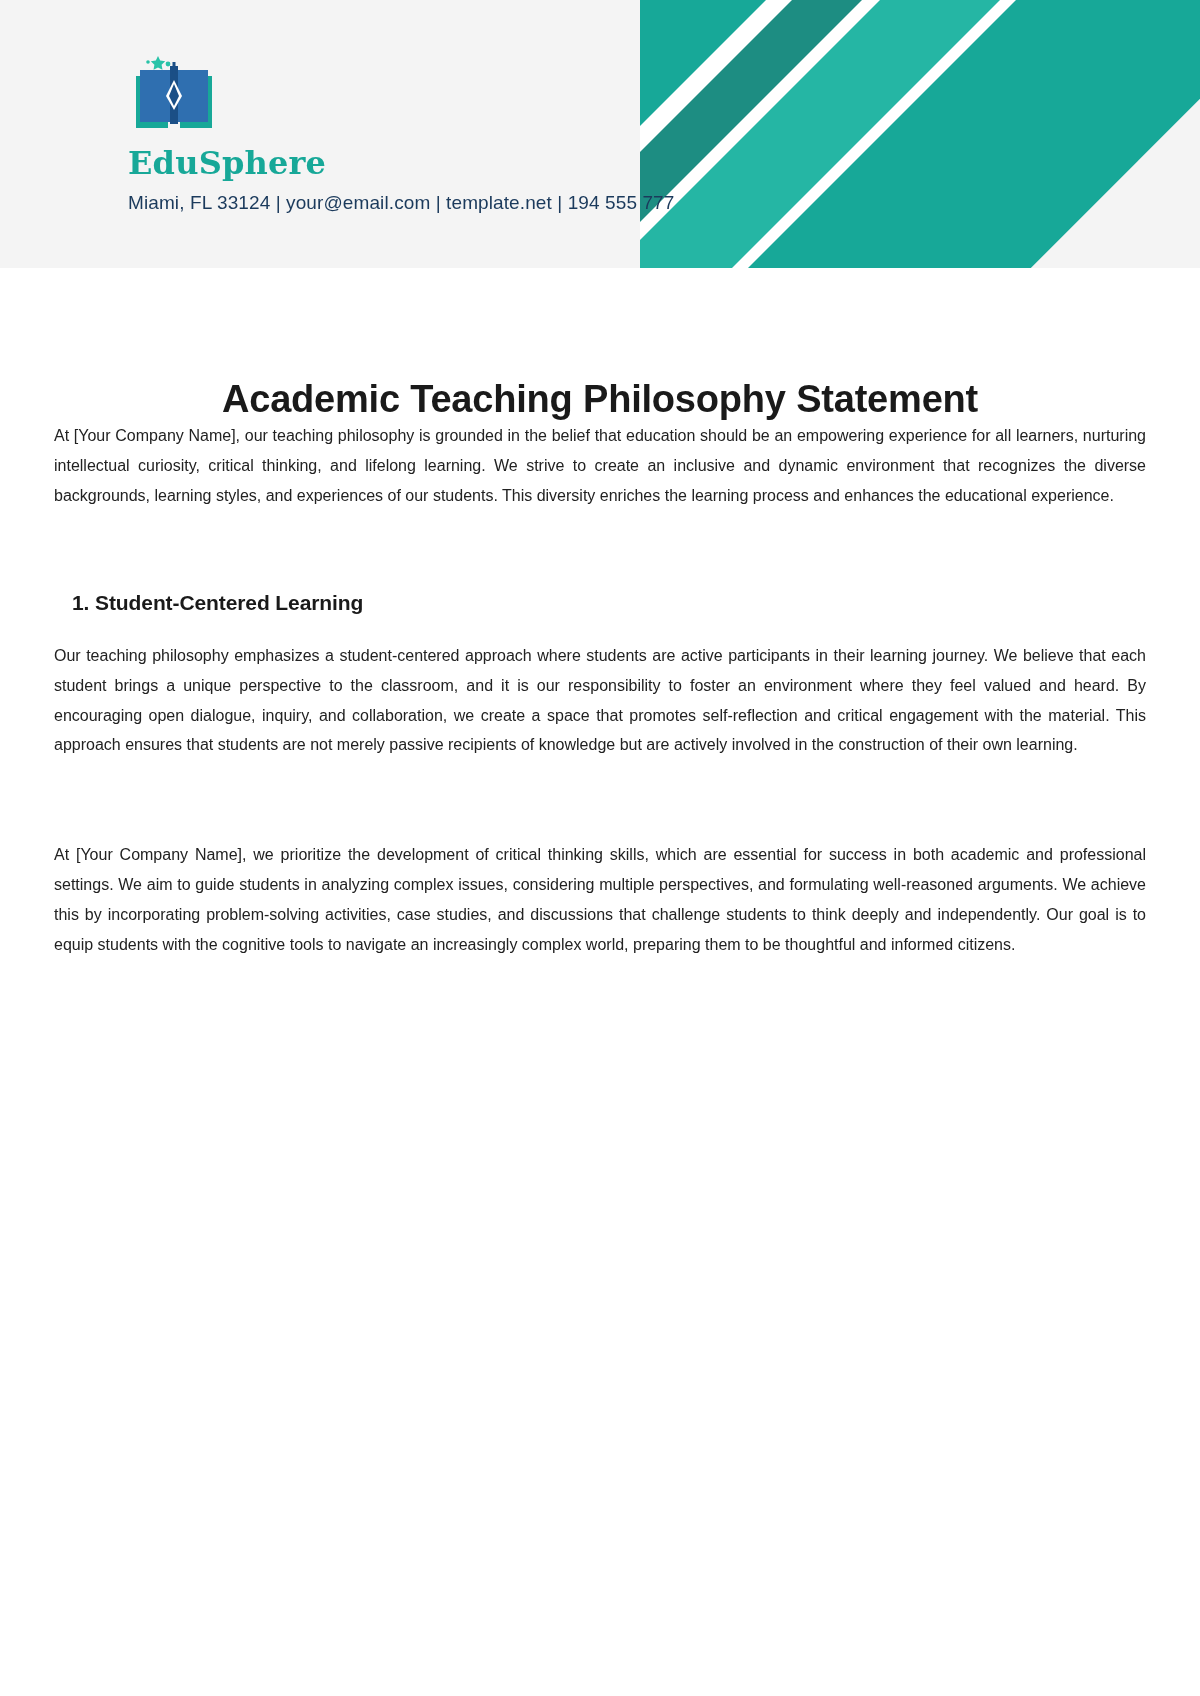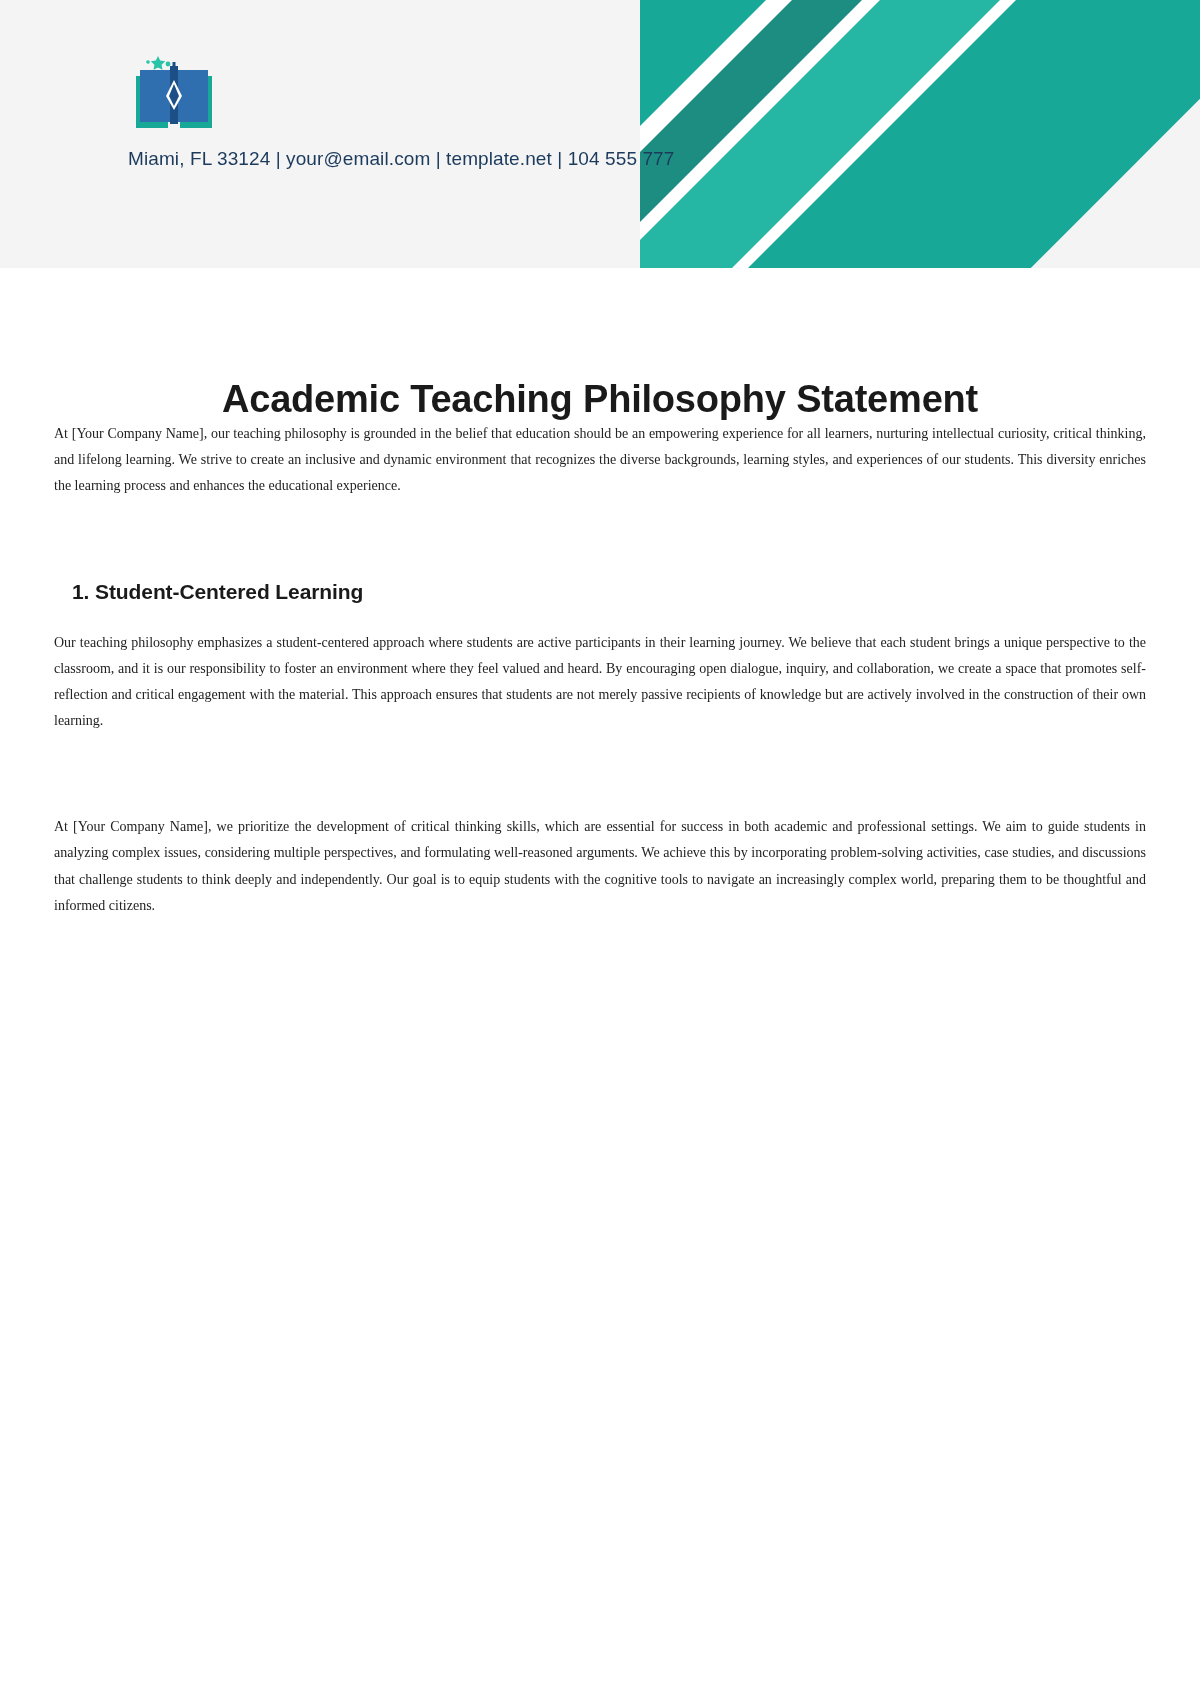--- a/index.html
+++ b/index.html
@@ -120,26 +120,25 @@
   }
   h1.doc-title {
     font-size: 38px;
     font-weight: bold;
     color: #1a1a1a;
     text-align: center;
     margin: 110px 0 0 0;
     letter-spacing: -0.2px;
   }
   p.para {
-    font-size: 14px;
+    font-size: 16px;
     line-height: 1.87;
     color: #222222;
     text-align: justify;
     margin: 0;
-    font-family: Liberation Serif, serif;
   }
   .intro {
     margin-top: 66px;
   }
   h2.section-heading {
     font-size: 21px;
     font-weight: bold;
     color: #1a1a1a;
     margin: 18px;
     letter-spacing: -0.1px;
@@ -174,21 +173,22 @@
         <path d="M48 18 L80 18 L80 70 L48 70 Z" fill="#2f6fb0"></path>
         <rect x="42" y="14" width="8" height="58" fill="#1b4f86"></rect>
         <path d="M46 28 L54 44 L46 58 L38 44 Z" fill="#ffffff"></path>
         <path d="M46 32 L51 44 L46 54 L41 44 Z" fill="#1b4f86"></path>
         <rect x="44.5" y="10" width="3" height="12" fill="#1b4f86"></rect>
         <path d="M30 4 l2.2 4.6 5 .7 -3.6 3.5 .9 5 -4.5-2.4 -4.5 2.4 .9-5 -3.6-3.5 5-.7 Z" fill="#29c3a8"></path>
         <circle cx="40" cy="12" r="2.4" fill="#29c3a8"></circle>
         <circle cx="20" cy="10" r="1.8" fill="#29c3a8"></circle>
       </svg>
     </div>
-    <div class="brand-contact">Miami, FL 33124 | your@email.com | template.net | 104 555 777</div>
+    <div class="brand-name">EduSphere</div>
+    <div class="brand-contact">Miami, FL 33124 | your@email.com | template.net | 194 555 777</div>
   </div>
 </div>
 
 <div class="page-body">
   <h1 class="doc-title">Academic Teaching Philosophy Statement</h1>
 
   <p class="para intro">At [Your Company Name], our teaching philosophy is grounded in the belief that education should be an empowering experience for all learners, nurturing intellectual curiosity, critical thinking, and lifelong learning. We strive to create an inclusive and dynamic environment that recognizes the diverse backgrounds, learning styles, and experiences of our students. This diversity enriches the learning process and enhances the educational experience.</p>
 
   <div class="section">
     <h2 class="section-heading">1. Student-Centered Learning</h2>

